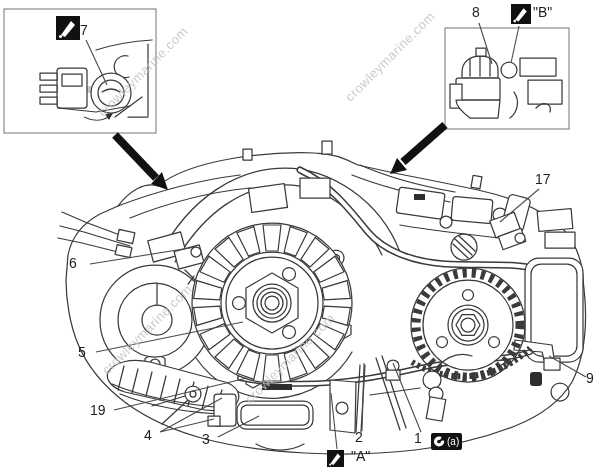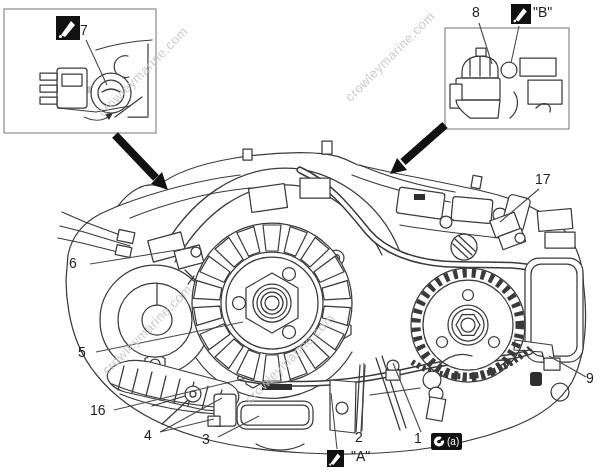--- a/index.html
+++ b/index.html
@@ -299,21 +299,21 @@
     </svg>
     <span>(a)</span>
   </div>
 
   <div class="callout" style="left:80px;top:23px;">7</div>
   <div class="callout" style="left:472px;top:5px;">8</div>
   <div class="callout" style="left:533px;top:5px;">"B"</div>
   <div class="callout" style="left:535px;top:172px;">17</div>
   <div class="callout" style="left:69px;top:256px;">6</div>
   <div class="callout" style="left:78px;top:345px;">5</div>
-  <div class="callout" style="left:90px;top:403px;">16</div>
+  <div class="callout" style="left:90px;top:403px;">19</div>
   <div class="callout" style="left:144px;top:428px;">4</div>
   <div class="callout" style="left:202px;top:432px;">3</div>
   <div class="callout" style="left:355px;top:430px;">2</div>
   <div class="callout" style="left:414px;top:431px;">1</div>
   <div class="callout" style="left:586px;top:371px;">9</div>
   <div class="callout" style="left:351px;top:449px;">"A"</div>
 
 </div>
 
 </body></html>

